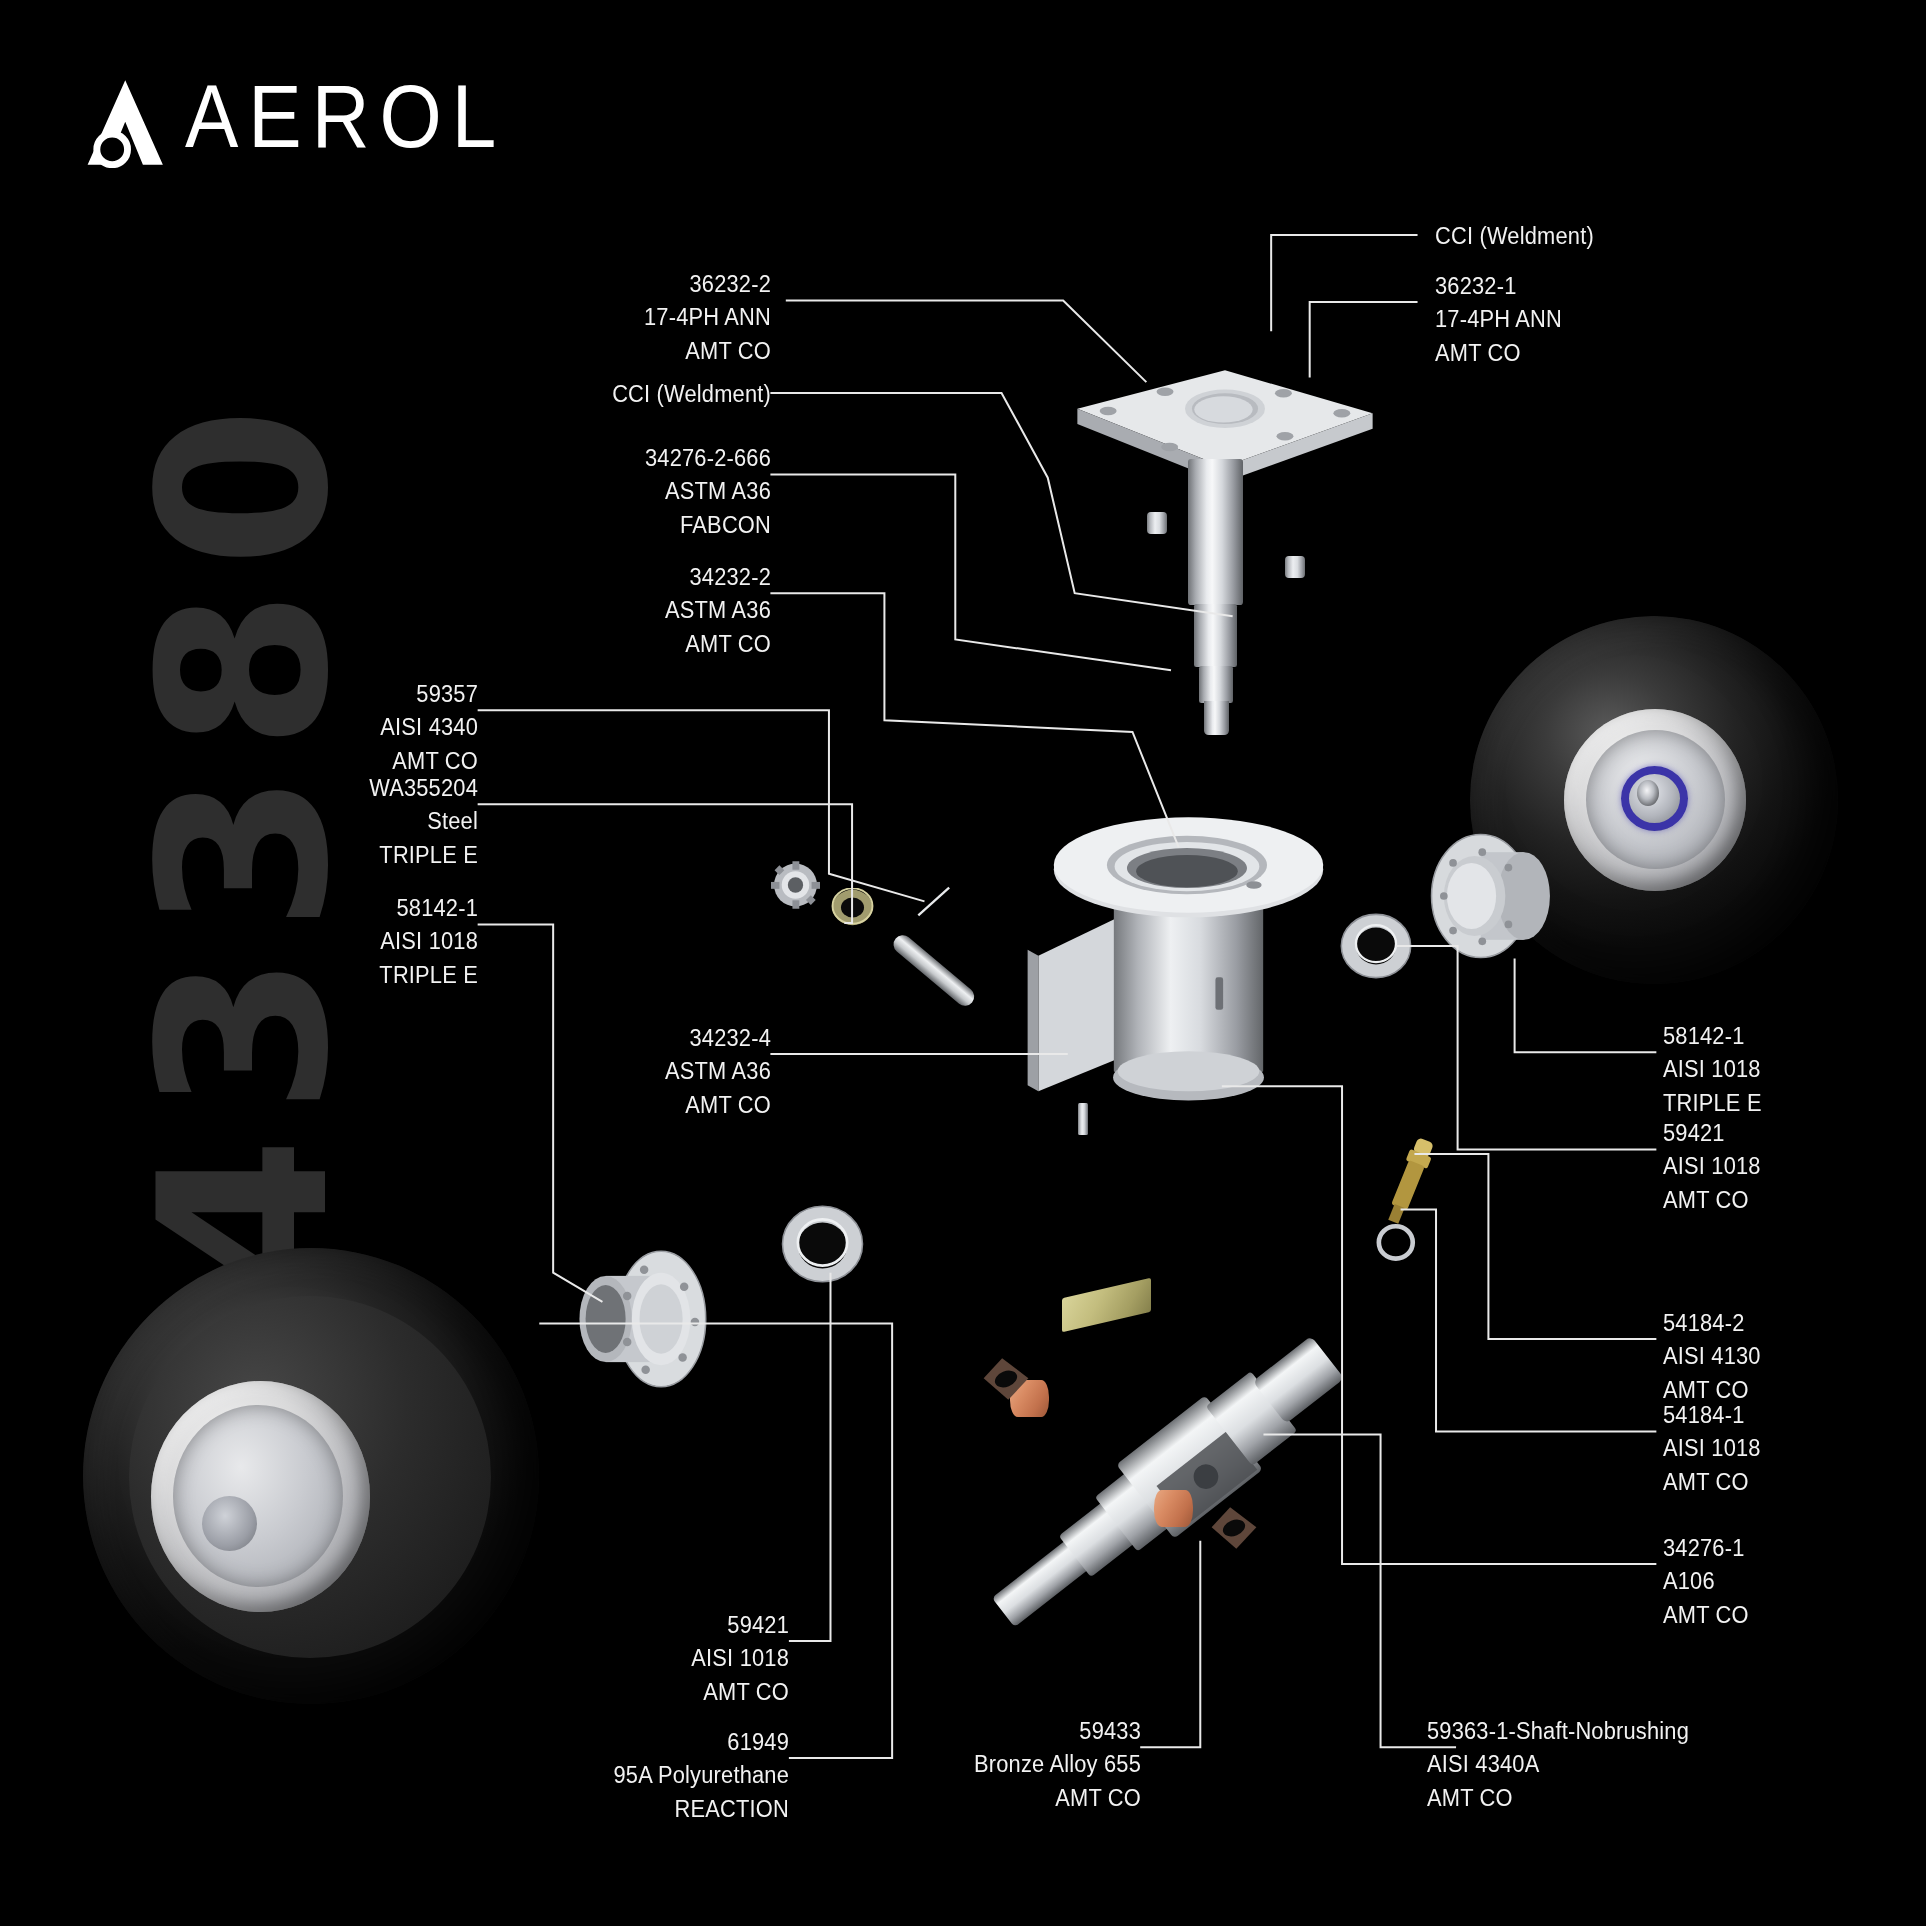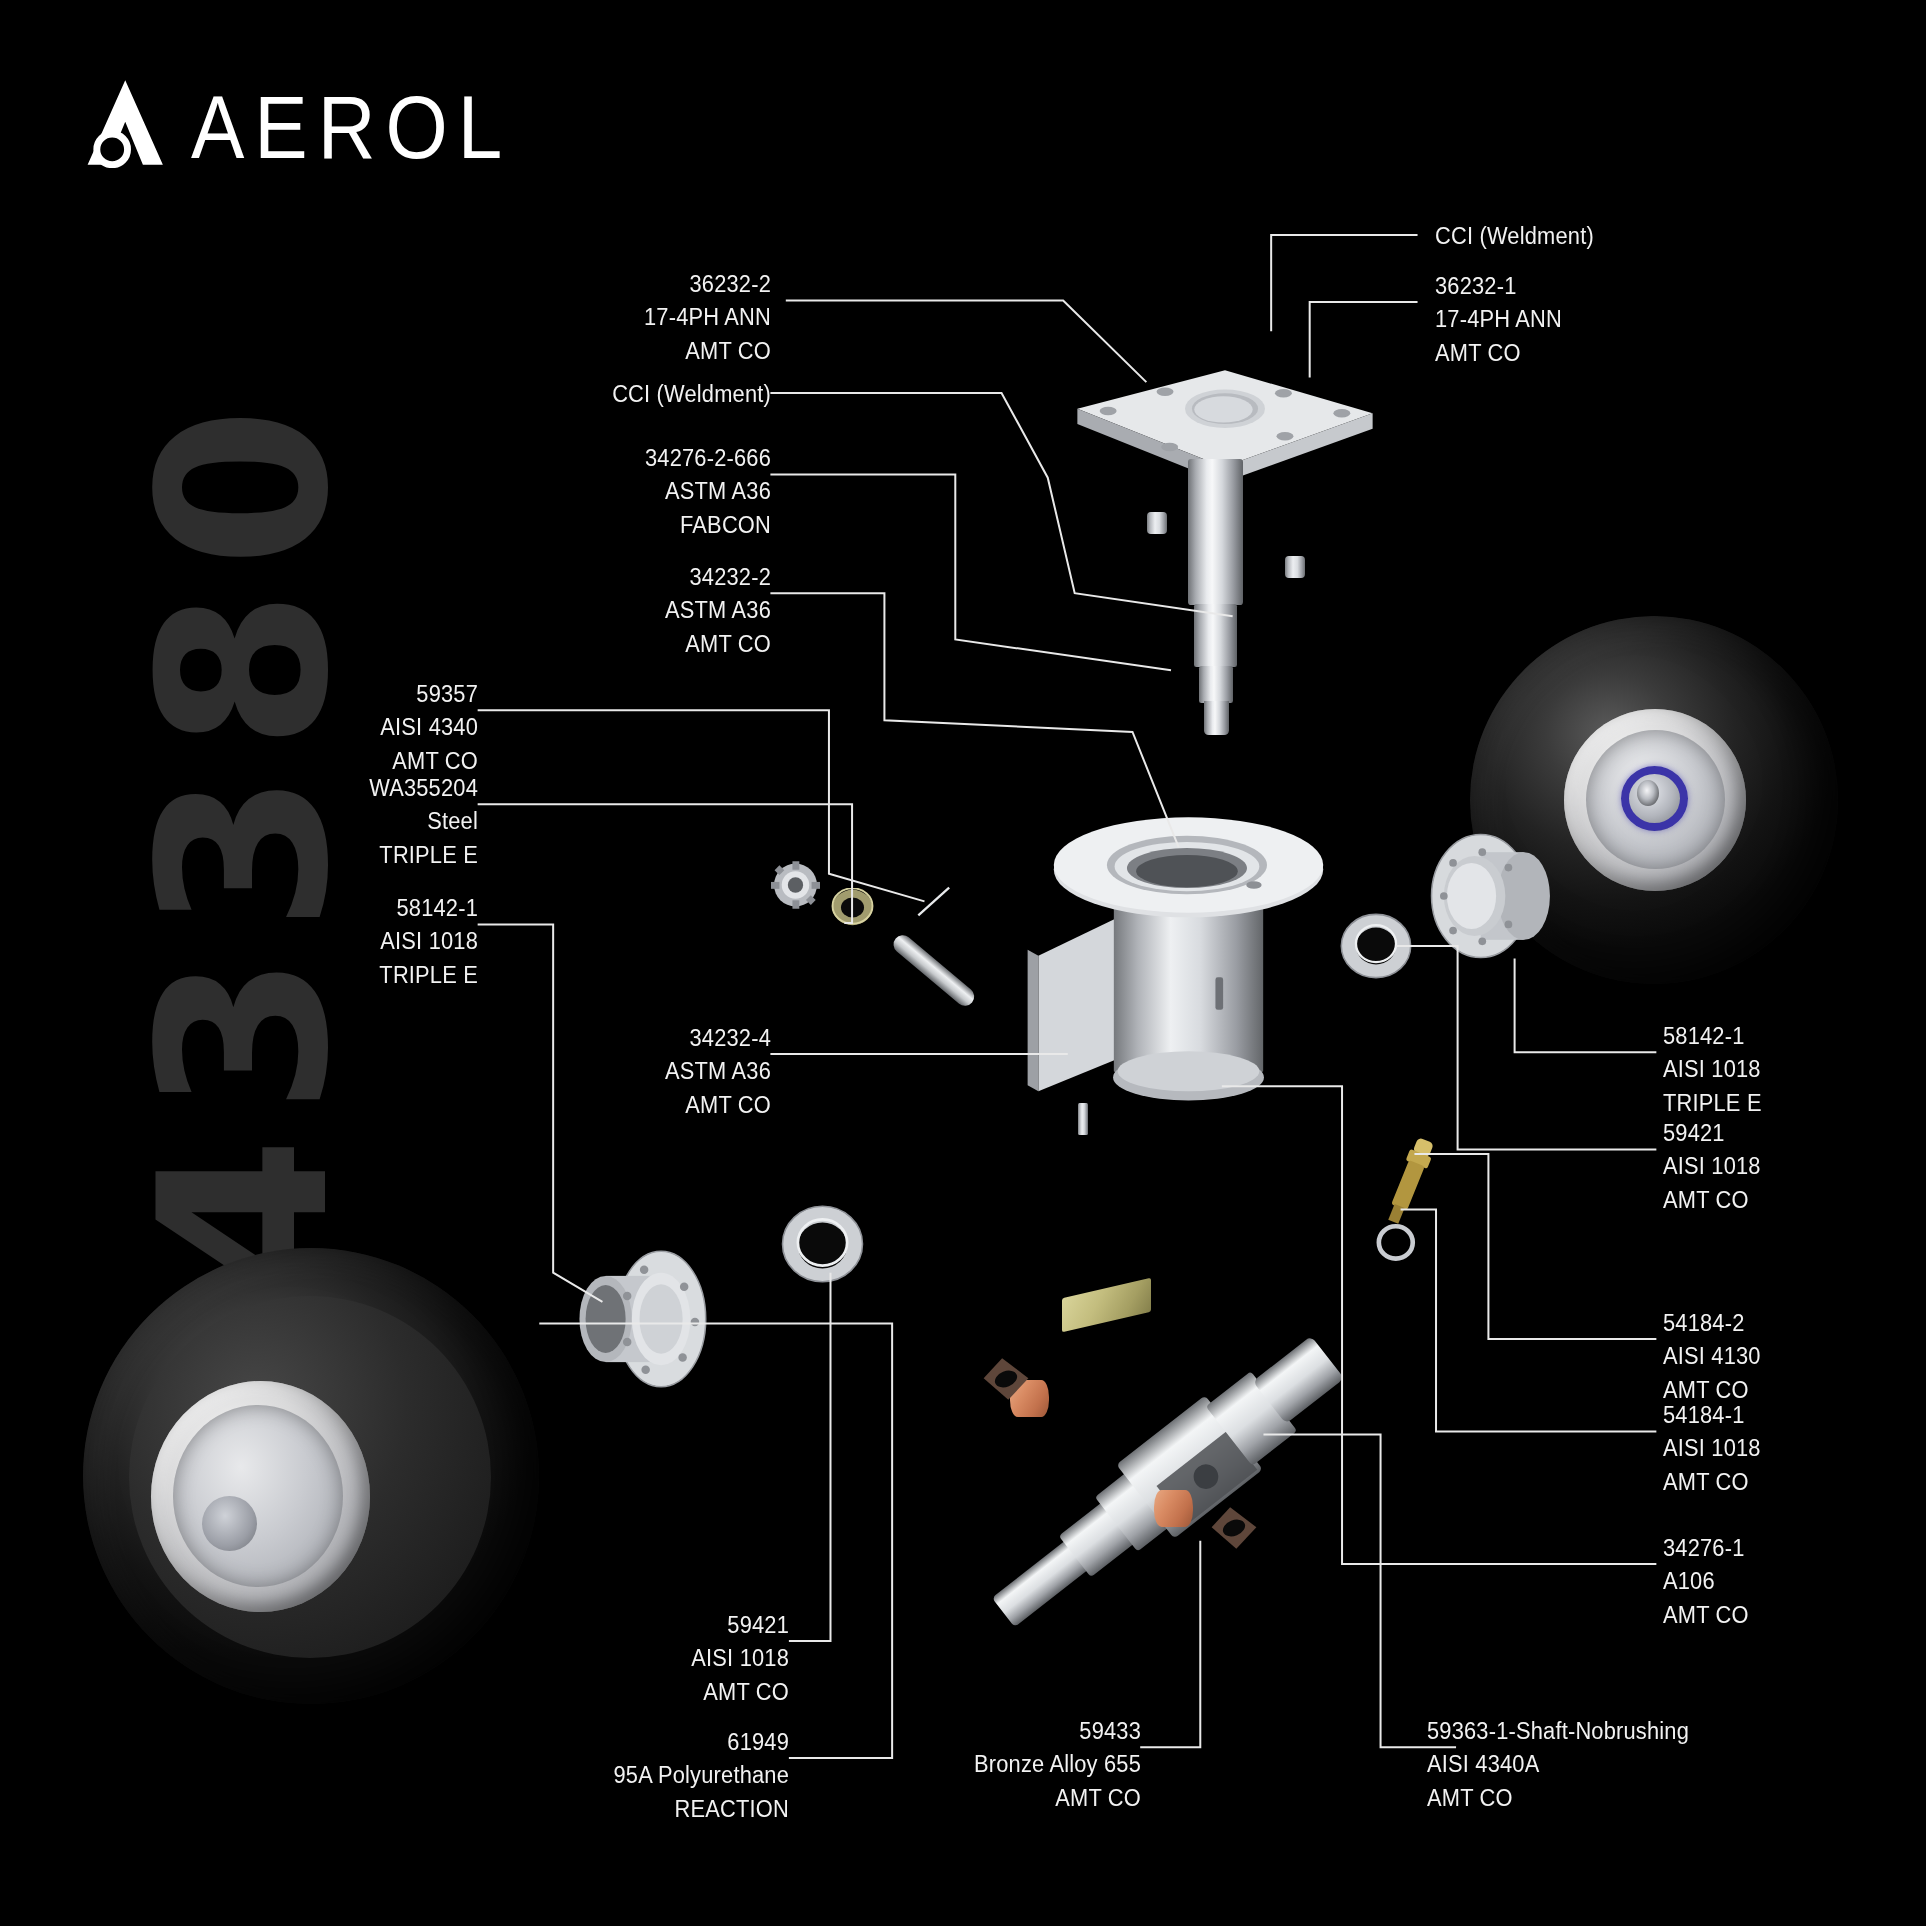--- a/index.html
+++ b/index.html
@@ -14,21 +14,21 @@
   #watermark{
     position:absolute;left:-301px;top:817px;
     transform:rotate(-90deg);transform-origin:center center;
     font-size:231px;font-weight:bold;letter-spacing:21.6px;
     color:#2e2e2e;white-space:nowrap;line-height:1;
     font-family:"DejaVu Sans",sans-serif;
     user-select:none;
   }
 
   
-  #logo{position:absolute;left:83px;top:77px;display:flex;align-items:flex-end;gap:22px;}
+  #logo{position:absolute;left:83px;top:77px;display:flex;align-items:flex-start;gap:16px;}
   #logo .mark{width:86px;height:91px;display:block;}
   #logo .word{
     color:#fff;font-size:80px;letter-spacing:10px;line-height:1;
     font-weight:300;font-family:"Liberation Sans","DejaVu Sans",sans-serif;
     transform:scaleY(1.12);transform-origin:left center;
   }
 
   
   .label{
     position:absolute;color:#f2f2f2;font-size:23.5px;line-height:1.42;

